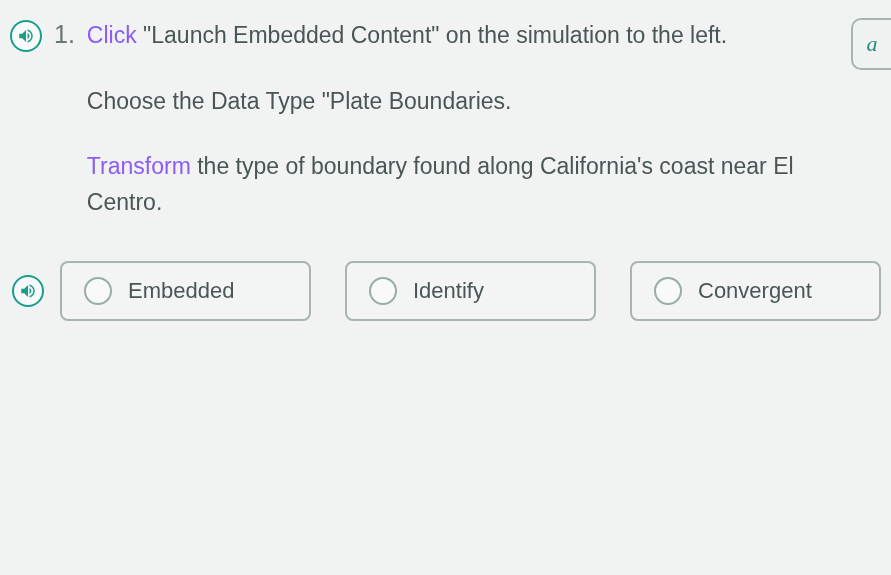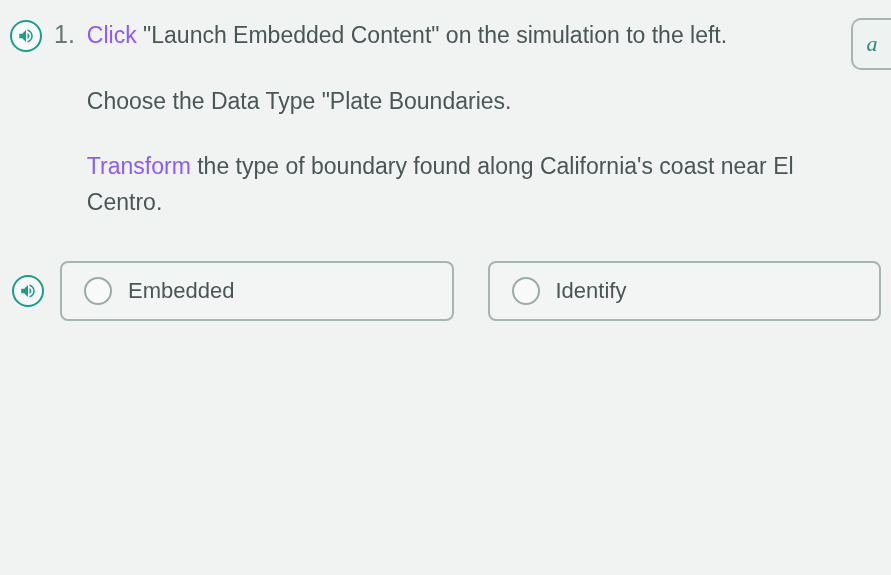--- a/index.html
+++ b/index.html
@@ -157,14 +157,18 @@
   </div>
   <div class="options">
     <div class="option">
       <div class="radio-circle"></div>
       <span>Embedded</span>
     </div>
     <div class="option">
       <div class="radio-circle"></div>
       <span>Identify</span>
     </div>
+    <div class="option">
+      <div class="radio-circle"></div>
+      <span>Convergent</span>
+    </div>
   </div>
 </div>
 
 </body></html>

